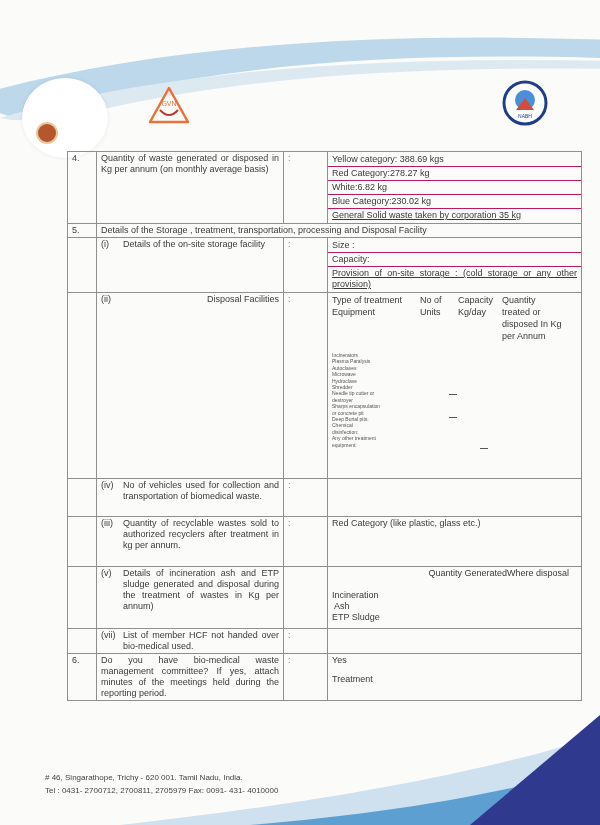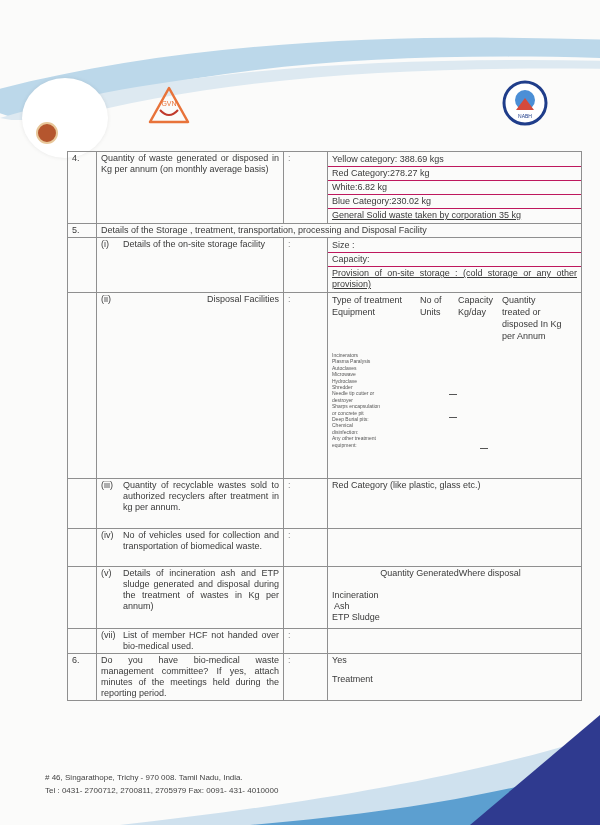--- a/index.html
+++ b/index.html
@@ -122,55 +122,55 @@
         <div>Deep Burial pits:</div>
         <div style="width:40px">Chemical disinfection:</div>
         <div style="width:60px">Any other treatment equipment:</div>
         <span class="dash" style="left:117px;top:42px"></span>
         <span class="dash" style="left:117px;top:65px"></span>
         <span class="dash" style="left:148px;top:96px"></span>
       </div>
     </td>
   </tr>
 
+  <tr style="height:38px">
+    <td class="c-no"></td>
+    <td class="c-desc">
+          <div class="sub">
+            <span class="roman">(iv)</span>
+            <span class="txt">No of vehicles used for collection and transportation of biomedical waste.</span>
+          </div>
+        </td>
+    <td class="c-colon">:</td>
+    <td class="c-val"></td>
+  </tr>
+
   <tr style="height:50px">
     <td class="c-no"></td>
     <td class="c-desc">
           <div class="sub">
             <span class="roman">(iii)</span>
             <span class="txt">Quantity of recyclable wastes sold to authorized recyclers after treatment in kg per annum.</span>
           </div>
         </td>
     <td class="c-colon">:</td>
     <td class="c-val">Red Category (like plastic, glass etc.)</td>
   </tr>
 
-  <tr style="height:38px">
-    <td class="c-no"></td>
-    <td class="c-desc">
-          <div class="sub">
-            <span class="roman">(iv)</span>
-            <span class="txt">No of vehicles used for collection and transportation of biomedical waste.</span>
-          </div>
-        </td>
-    <td class="c-colon">:</td>
-    <td class="c-val"></td>
-  </tr>
-
   <tr style="height:62px">
     <td class="c-no"></td>
     <td class="c-desc">
           <div class="sub">
             <span class="roman">(v)</span>
             <span class="txt">Details of incineration ash and ETP sludge generated and disposal during the treatment of wastes in Kg per annum)</span>
           </div>
         </td>
     <td class="c-colon"></td>
     <td class="c-val">
-      <div style="display:flex;justify-content:center;padding-right:8px">
+      <div style="display:flex;justify-content:flex-end;padding-right:8px">
         <span>Quantity Generated</span>
         <span>Where disposal</span>
       </div>
       <div style="margin-top:11px">Incineration</div>
       <div style="padding-left:2px"> Ash</div>
       <div>ETP Sludge</div>
     </td>
   </tr>
 
 
@@ -192,21 +192,21 @@
     <td class="c-colon">:</td>
     <td class="c-val">
       <div>Yes</div>
       <div style="margin-top:8px">Treatment</div>
     </td>
   </tr>
 </tbody>
   </table>
 
 <div class="footer">
-  <div># 46, Singarathope, Trichy - 970 008. Tamil Nadu, India.</div>
+  <div># 46, Singarathope, Trichy - 620 001. Tamil Nadu, India.</div>
   <div>Tel : 0431- 2700712, 2700811, 2705979  Fax: 0091- 431- 4010000</div>
 </div>
 
 <svg class="swoosh-bottom" viewBox="0 0 600 130">
   <path d="M120,130 C300,110 480,80 600,40 L600,130 Z" fill="#cfe1ee"></path>
   <path d="M250,130 C400,118 520,95 600,70 L600,130 Z" fill="#5c9fd0"></path>
   <path d="M470,130 L600,20 L600,130 Z" fill="#2f3a8f"></path>
 </svg>
 
 </body></html>

